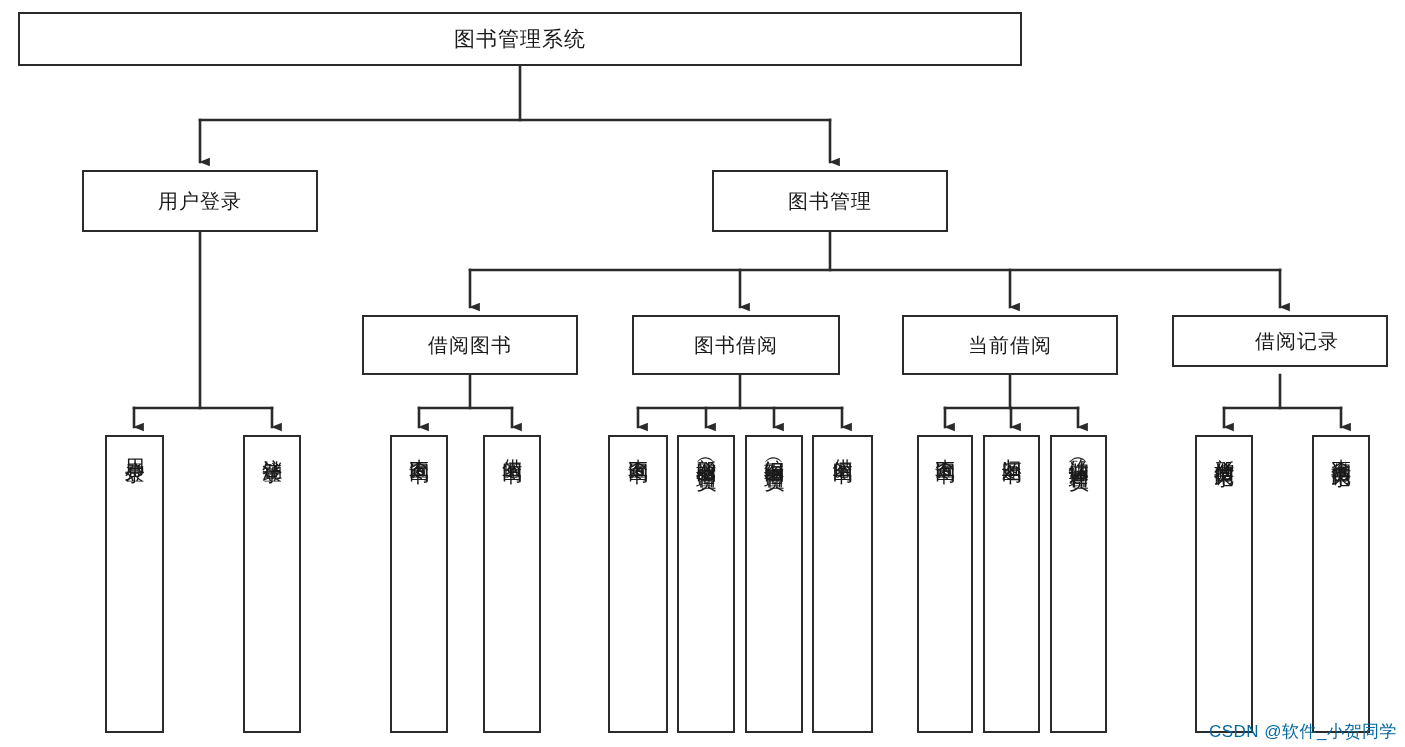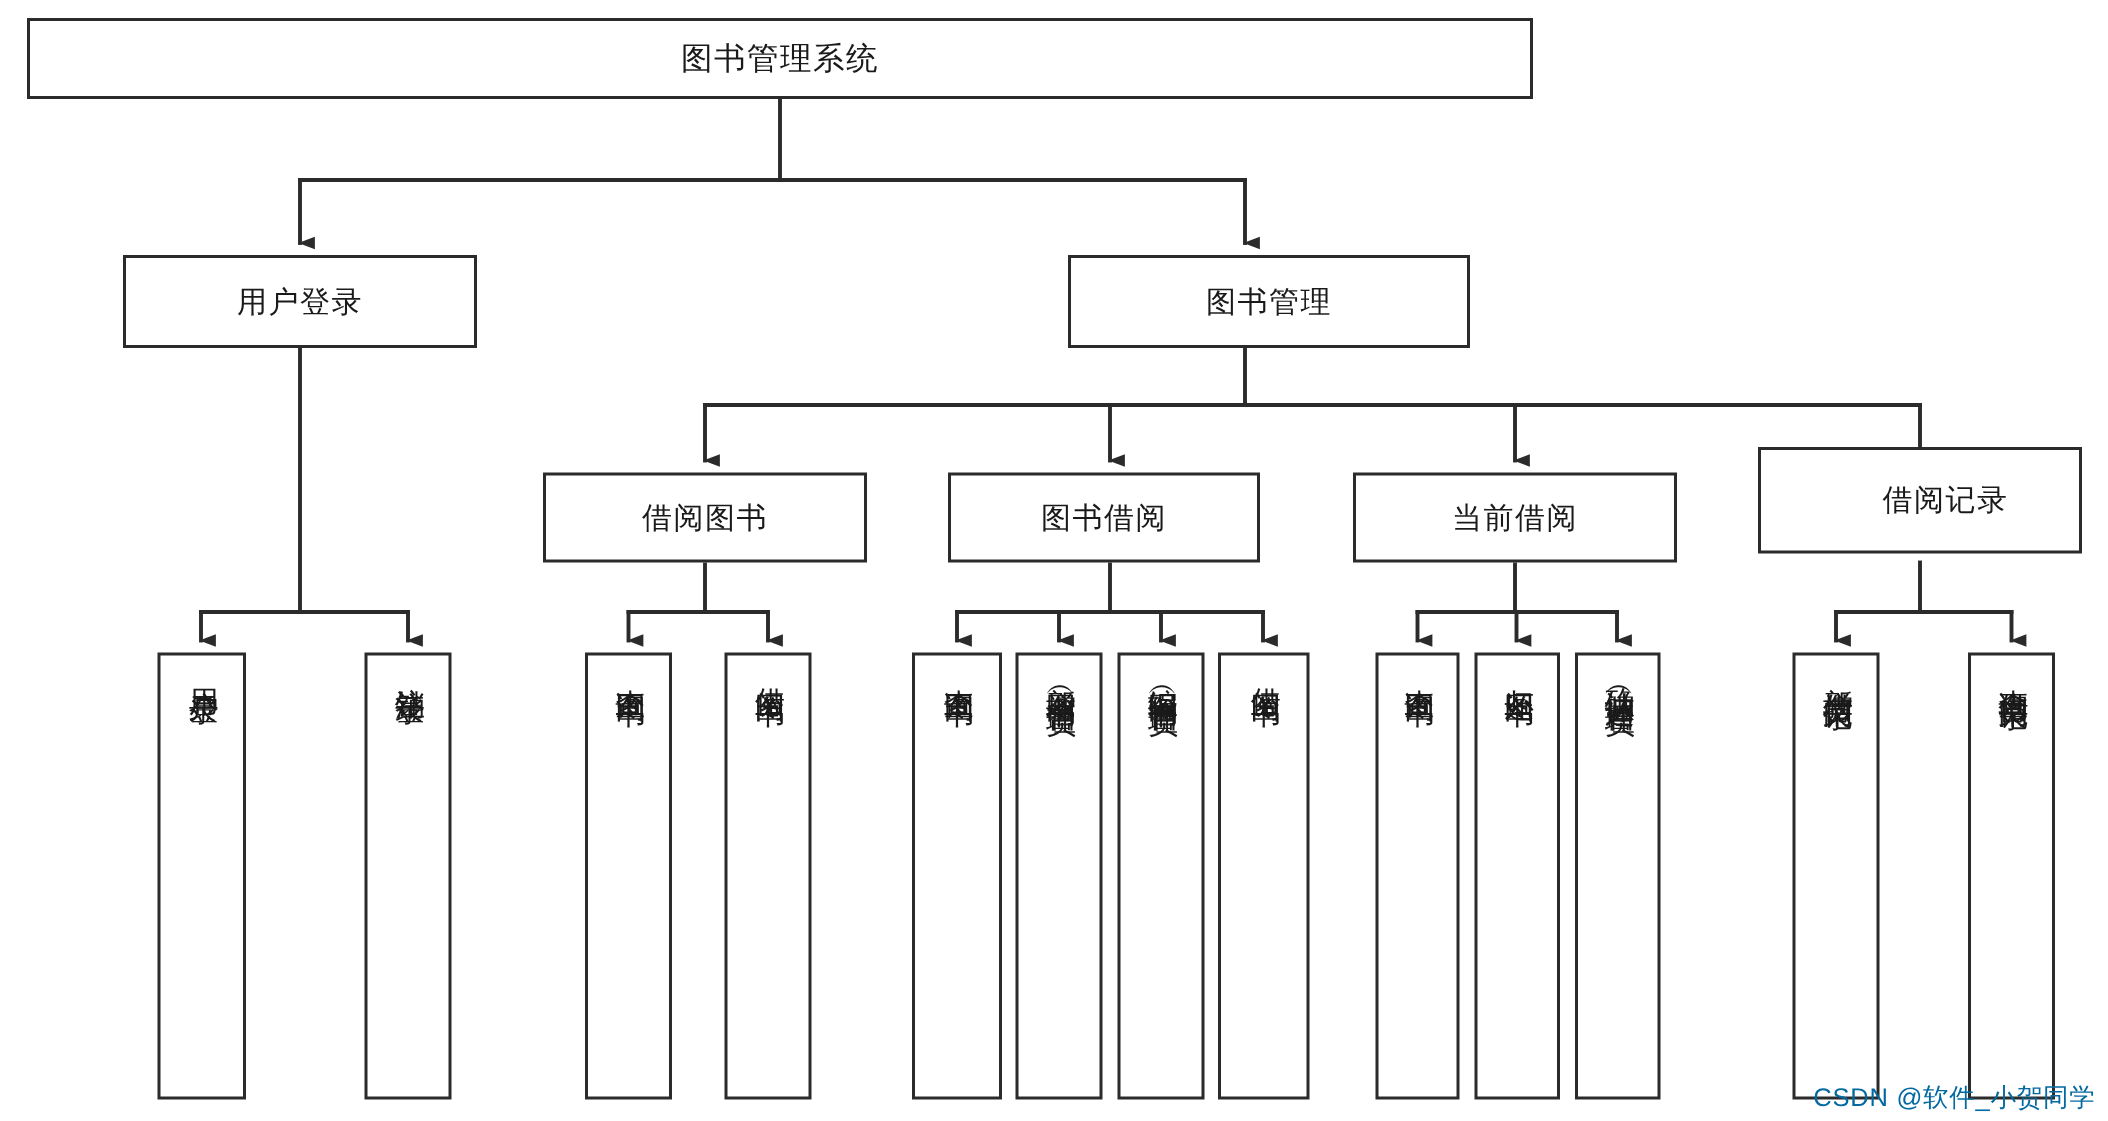--- a/index.html
+++ b/index.html
@@ -130,34 +130,34 @@
     </g>
   </svg>
 
   <div class="node node-root" style="left: 18px; top: 12px; width: 1004px; height: 54px;">
     <span>图书管理系统</span>
   </div>
 
   <div class="node node-l2" style="left: 82px; top: 170px; width: 236px; height: 62px;">
     <span>用户登录</span>
   </div>
-  <div class="node node-l2" style="left: 712px; top: 170px; width: 268px; height: 62px;">
+  <div class="node node-l2" style="left: 712px; top: 170px; width: 236px; height: 62px;">
     <span>图书管理</span>
   </div>
 
   <div class="node node-l3" style="left: 362px; top: 315px; width: 216px; height: 60px;">
     <span>借阅图书</span>
   </div>
   <div class="node node-l3" style="left: 632px; top: 315px; width: 208px; height: 60px;">
     <span>图书借阅</span>
   </div>
   <div class="node node-l3" style="left: 902px; top: 315px; width: 216px; height: 60px;">
     <span>当前借阅</span>
   </div>
-  <div class="node node-l3" style="left: 1172px; top: 298px; width: 216px; height: 71px; padding-left: 34px;">
+  <div class="node node-l3" style="left: 1172px; top: 315px; width: 216px; height: 52px; padding-left: 34px;">
     <span>借阅记录</span>
   </div>
 
   <div class="node node-leaf" style="left: 105px; top: 435px; width: 59px; height: 298px;">
     <span class="vlabel">用户登录</span>
   </div>
   <div class="node node-leaf" style="left: 243px; top: 435px; width: 58px; height: 298px;">
     <span class="vlabel">注销登录</span>
   </div>
   <div class="node node-leaf" style="left: 390px; top: 435px; width: 58px; height: 298px;">

